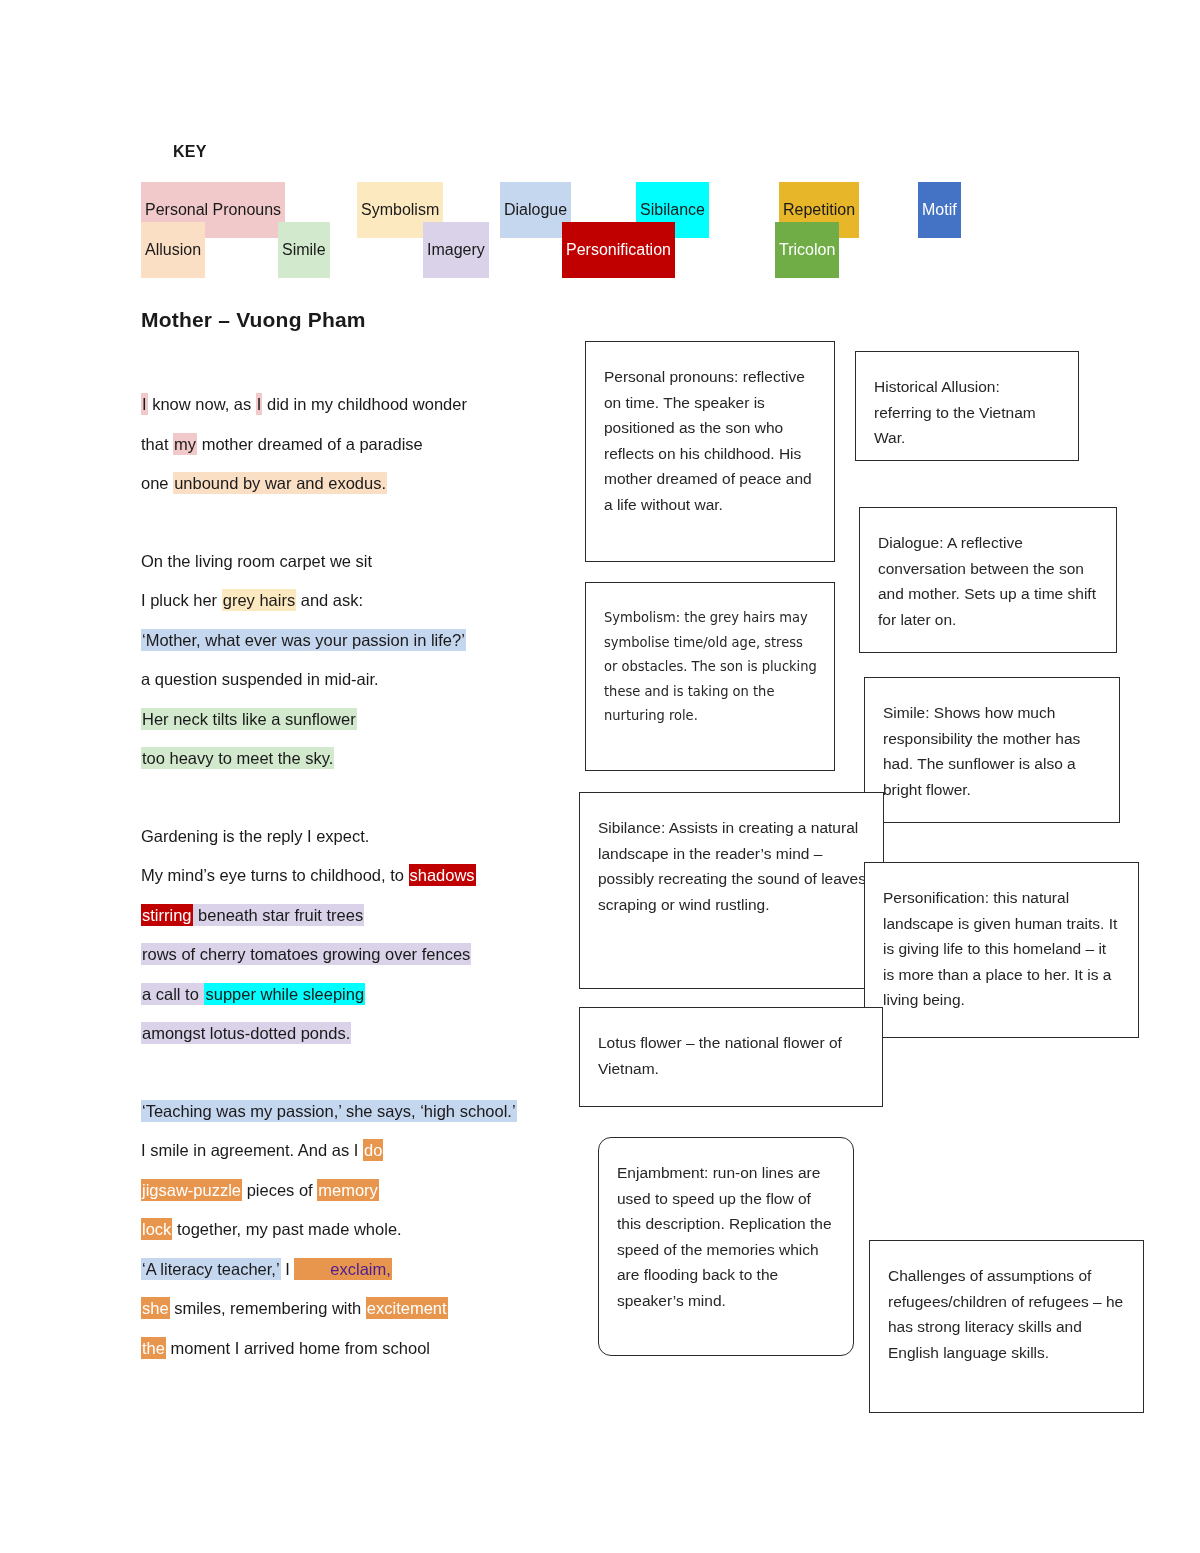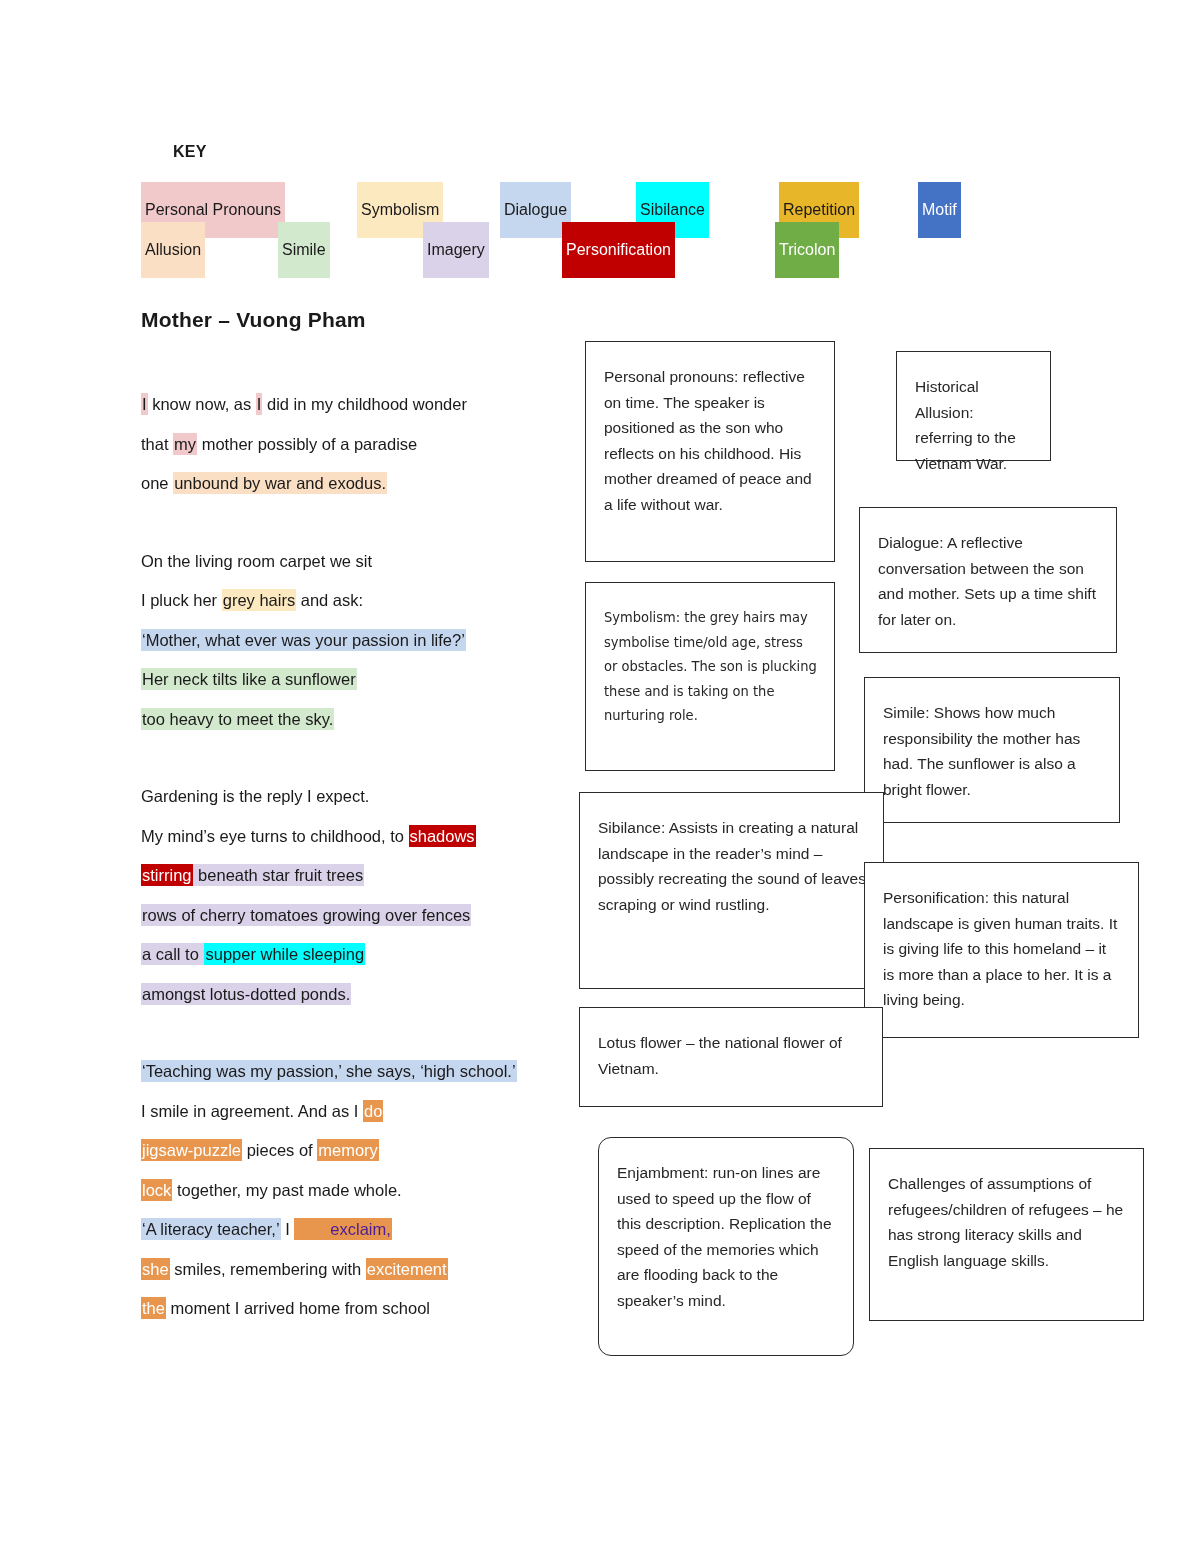--- a/index.html
+++ b/index.html
@@ -79,27 +79,28 @@
       <span class="key-chip" style="left: 282px; background: rgb(218, 210, 233); color: rgb(26, 26, 26);">Imagery</span>
       <span class="key-chip" style="left: 421px; background: rgb(192, 0, 0); color: rgb(255, 255, 255);">Personification</span>
       <span class="key-chip" style="left: 634px; background: rgb(112, 173, 71); color: rgb(255, 255, 255);">Tricolon</span>
     </div>
 
   <div class="poem-title">Mother – Vuong Pham</div>
 
   <div class="poem" id="poem-body">
       <div class="stanza">
         <div class="line"><span class="hl" style="background: rgb(242, 201, 203);">I</span><span> know now, as </span><span class="hl" style="background: rgb(242, 201, 203);">I</span><span> did in my childhood wonder</span></div>
-        <div class="line"><span>that </span><span class="hl" style="background: rgb(242, 201, 203);">my</span><span> mother possibly of a paradise</span></div>
+        <div class="line"><span>that </span><span class="hl" style="background: rgb(242, 201, 203);">my</span><span> mother dreamed of a paradise</span></div>
         <div class="line"><span>one </span><span class="hl" style="background: rgb(251, 223, 196);">unbound by war and exodus.</span></div>
       </div>
       <div class="stanza">
         <div class="line"><span>On the living room carpet we sit</span></div>
         <div class="line"><span>I pluck her </span><span class="hl" style="background: rgb(253, 233, 192);">grey hairs</span><span> and ask:</span></div>
         <div class="line"><span class="hl" style="background: rgb(197, 214, 239);">‘Mother, what ever was your passion in life?’</span></div>
+        <div class="line"><span>a question suspended in mid-air.</span></div>
         <div class="line"><span class="hl" style="background: rgb(211, 233, 206);">Her neck tilts like a sunflower</span></div>
         <div class="line"><span class="hl" style="background: rgb(211, 233, 206);">too heavy to meet the sky.</span></div>
       </div>
       <div class="stanza">
         <div class="line"><span>Gardening is the reply I expect.</span></div>
         <div class="line"><span>My mind’s eye turns to childhood, to </span><span class="hl" style="background: rgb(192, 0, 0); color: rgb(255, 255, 255);">shadows</span></div>
         <div class="line"><span class="hl" style="background: rgb(192, 0, 0); color: rgb(255, 255, 255);">stirring</span><span class="hl" style="background: rgb(218, 210, 233);"> beneath star fruit trees</span></div>
         <div class="line"><span class="hl" style="background: rgb(218, 210, 233);">rows of cherry tomatoes growing over fences</span></div>
         <div class="line"><span class="hl" style="background: rgb(218, 210, 233);">a call to </span><span class="hl" style="background: rgb(0, 255, 255);">supper while sleeping</span></div>
         <div class="line"><span class="hl" style="background: rgb(218, 210, 233);">amongst lotus-dotted ponds.</span></div>
@@ -112,21 +113,21 @@
         <div class="line"><span class="hl" style="background: rgb(197, 214, 239);">‘A literacy teacher,’</span><span> I </span><span class="hl" style="background: rgb(232, 150, 77); color: #4c1d95; padding-left: 36px;">exclaim,</span></div>
         <div class="line"><span class="hl" style="background: rgb(232, 150, 77); color: rgb(255, 255, 255);">she</span><span> smiles, remembering with </span><span class="hl" style="background: rgb(232, 150, 77); color: rgb(255, 255, 255);">excitement</span></div>
         <div class="line"><span class="hl" style="background: rgb(232, 150, 77); color: rgb(255, 255, 255);">the</span><span> moment I arrived home from school</span></div>
       </div>
     </div>
 
   <div id="notes-layer">
       <div class="note" style="left: 585px; top: 341px; width: 250px; height: 221px;">
         <p>Personal pronouns: reflective on time. The speaker is positioned as the son who reflects on his childhood. His mother dreamed of peace and a life without war.</p>
       </div>
-      <div class="note" style="left: 896px; top: 351px; width: 155px; height: 110px;">
+      <div class="note" style="left: 855px; top: 351px; width: 224px; height: 110px;">
         <p>Historical Allusion: referring to the Vietnam War.</p>
       </div>
       <div class="note condensed" style="left: 585px; top: 582px; width: 250px; height: 189px;">
         <p>Symbolism: the grey hairs may symbolise time/old age, stress or obstacles. The son is plucking these and is taking on the nurturing role.</p>
       </div>
       <div class="note" style="left: 859px; top: 507px; width: 258px; height: 146px;">
         <p>Dialogue: A reflective conversation between the son and mother. Sets up a time shift for later on.</p>
       </div>
       <div class="note" style="left: 864px; top: 677px; width: 256px; height: 146px;">
         <p>Simile: Shows how much responsibility the mother has had. The sunflower is also a bright flower.</p>
@@ -136,18 +137,18 @@
       </div>
       <div class="note" style="left: 864px; top: 862px; width: 275px; height: 176px;">
         <p>Personification: this natural landscape is given human traits. It is giving life to this homeland – it is more than a place to her. It is a living being.</p>
       </div>
       <div class="note" style="left: 579px; top: 1007px; width: 304px; height: 100px;">
         <p>Lotus flower – the national flower of Vietnam.</p>
       </div>
       <div class="note" style="left: 598px; top: 1137px; width: 256px; height: 219px; border-radius: 13px;">
         <p>Enjambment: run-on lines are used to speed up the flow of this description. Replication the speed of the memories which are flooding back to the speaker’s mind.</p>
       </div>
-      <div class="note" style="left: 869px; top: 1148px; width: 275px; height: 173px;">
+      <div class="note" style="left: 869px; top: 1240px; width: 275px; height: 173px;">
         <p>Challenges of assumptions of refugees/children of refugees – he has strong literacy skills and English language skills.</p>
       </div>
     </div>
 
 </div>
 
 </body></html>

